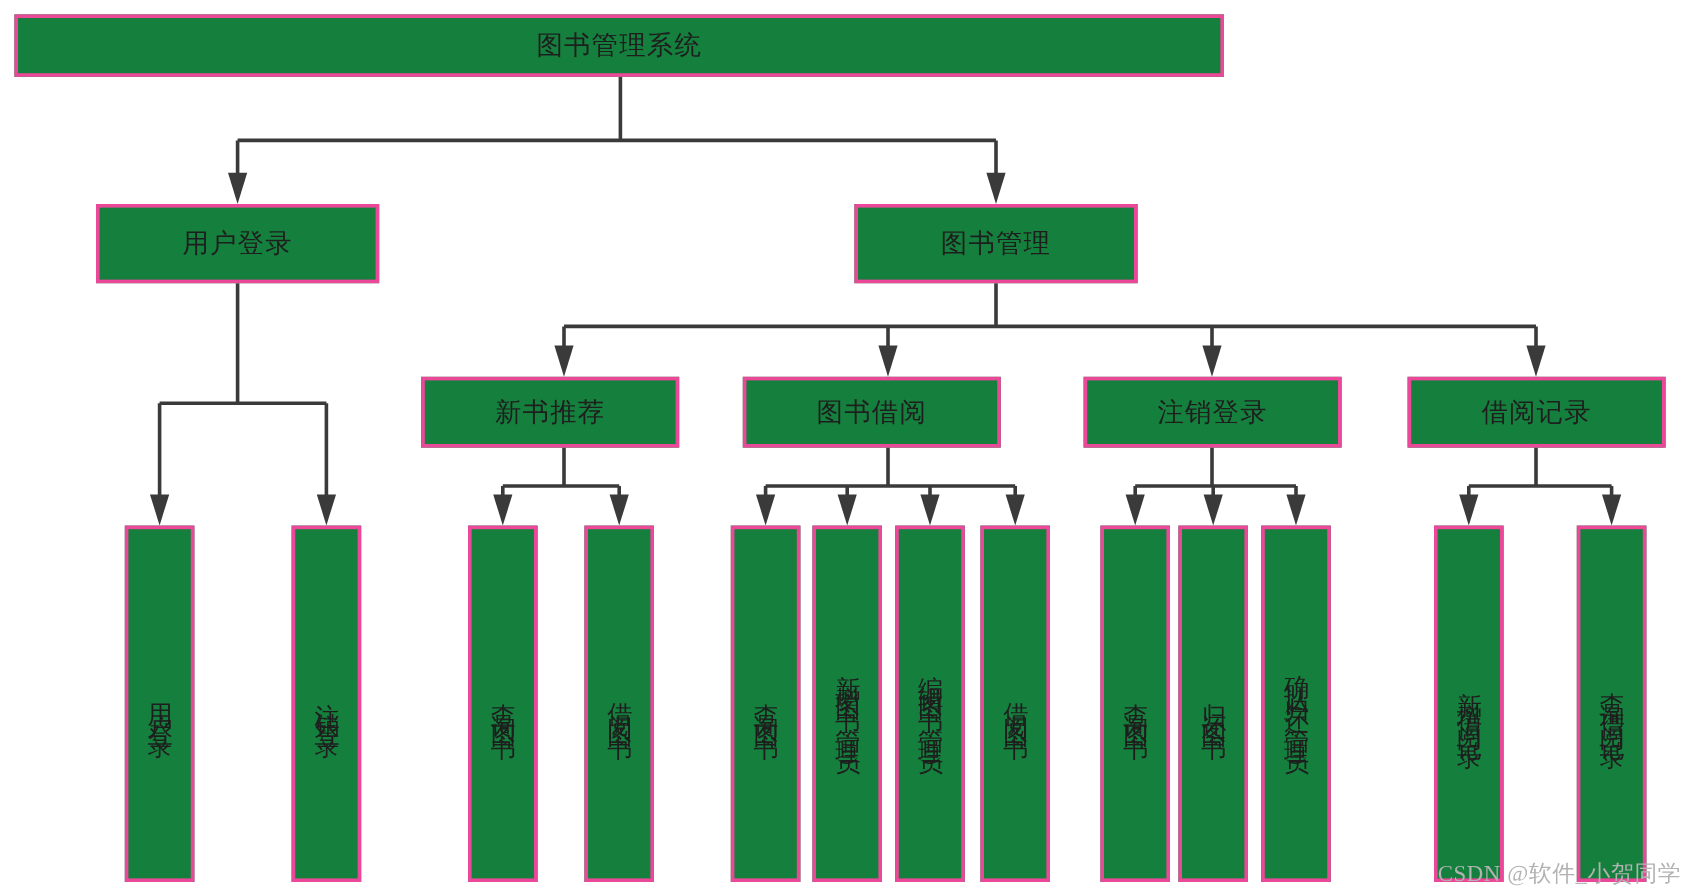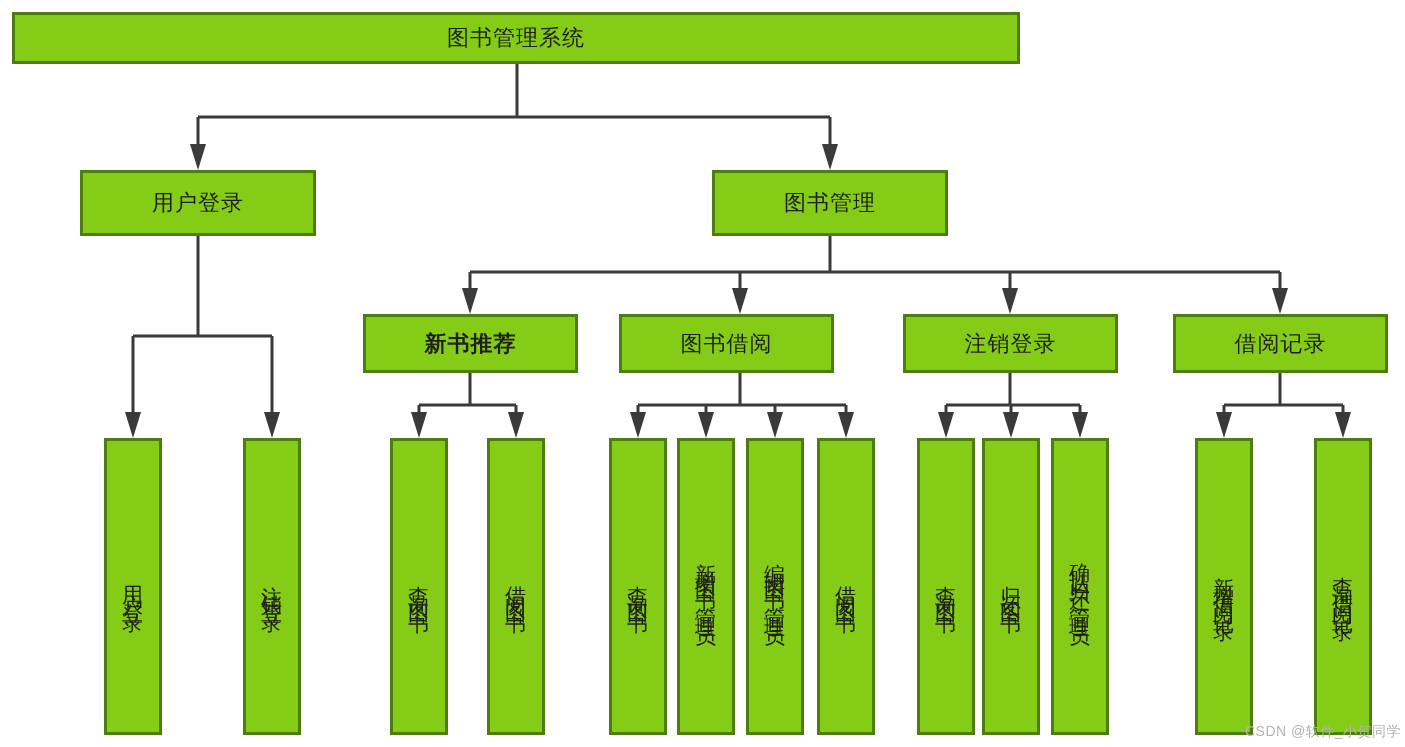--- a/index.html
+++ b/index.html
@@ -2,42 +2,42 @@
 <html><head>
 <meta charset="utf-8">
 <style>
   html,body { margin:0; padding:0; background:#ffffff; }
   #stage {
     position:relative; width:1405px; height:747px; background:#ffffff;
     font-family:"Liberation Sans", sans-serif; overflow:hidden;
   }
   #connectors { position:absolute; left:0; top:0; z-index:0; }
   .node, .vnode {
-    position:absolute; box-sizing:border-box; background:#84cc16;
-    border:3px solid #4d7c0f; z-index:1;
+    position:absolute; box-sizing:border-box; background:#15803d;
+    border:3px solid #ec4899; z-index:1;
     display:flex; align-items:center; justify-content:center;
     color:#1e1e1e;
   }
   .node .htext { font-size:22px; letter-spacing:1px; white-space:nowrap; }
   .vnode .vtext {
     writing-mode:vertical-rl; text-orientation:mixed;
     font-size:21px; line-height:1; letter-spacing:9px; white-space:nowrap;
   }
   .root  { left:12px;  top:12px;  width:1008px; height:52px; }
   .l2a   { left:80px;  top:170px; width:236px;  height:66px; }
   .l2b   { left:712px; top:170px; width:236px;  height:66px; }
   .l3    { top:314px; width:215px; height:59px; }
-  .l3a { left:363px;font-weight:bold; } .l3b { left:619px; } .l3c { left:903px; } .l3d { left:1173px; }
+  .l3a { left:351px; } .l3b { left:619px; } .l3c { left:903px; } .l3d { left:1173px; }
   .leaf  { top:438px; width:58px; height:297px; }
   .x1{left:104px}.x2{left:243px}.x3{left:390px}.x4{left:487px}.x5{left:609px}
   .x6{left:677px}.x7{left:746px}.x8{left:817px}.x9{left:917px}.x10{left:982px}
   .x11{left:1051px}.x12{left:1195px}.x13{left:1314px}
   #watermark {
     position:absolute; right:4px; bottom:6px; z-index:2;
-    color:#b3b3b3; font-size:14px; letter-spacing:0.5px; white-space:nowrap;
+    color:#b3b3b3; font-size:19px; letter-spacing:0.5px; white-space:nowrap;font-family:Liberation Serif, serif;
   }
 </style>
 </head>
 <body>
 
 <div id="stage">
 
   <svg id="connectors" width="1405" height="747" viewBox="0 0 1405 747">
     <g stroke="#3a3a3a" stroke-width="3" fill="none">
 

